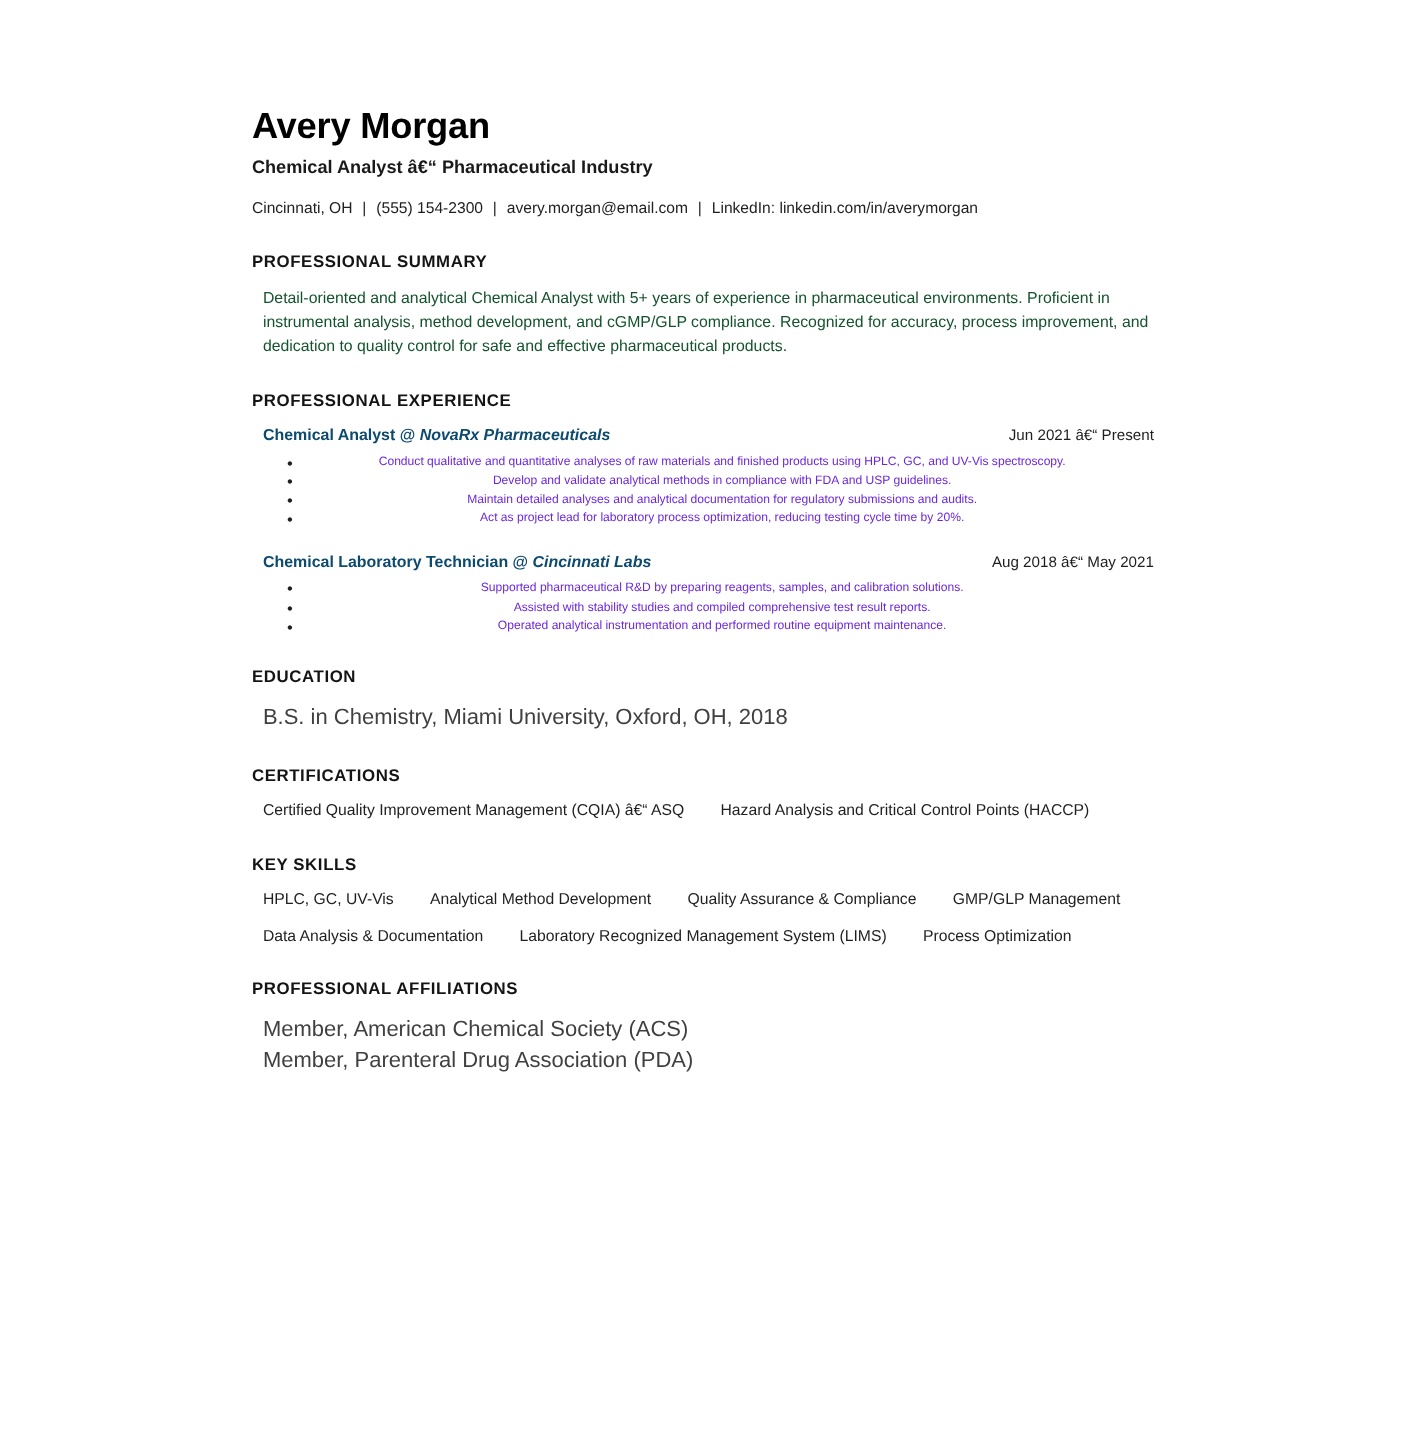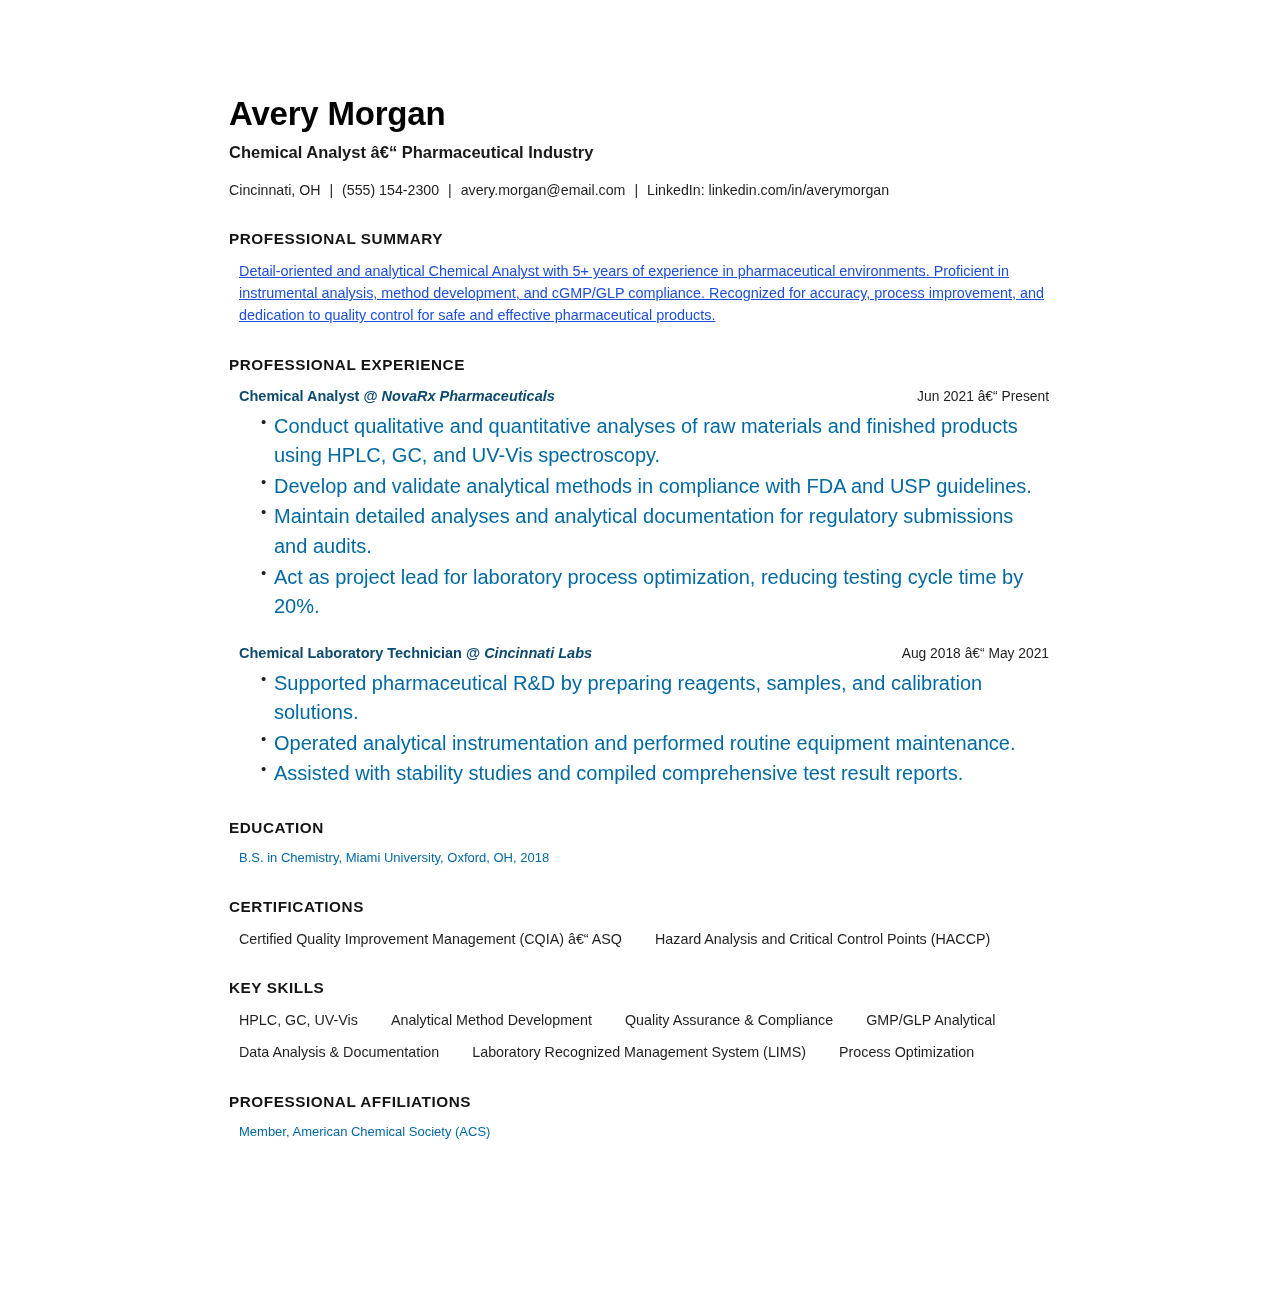--- a/index.html
+++ b/index.html
@@ -75,24 +75,23 @@
   }
 
   .indent {
     padding-left: 10px;
   }
 
   
   .summary {
     font-size: 14.4px;
     line-height: 1.53;
-    color: #1d4ed8;
+    color: #14532d;
     max-width: 810px;
     margin: 0;
-    text-decoration: underline;
   }
 
   
   .job {
     margin-bottom: 4px;
   }
   .job + .job {
     margin-top: 22px;
   }
   .job-head {
@@ -124,41 +123,42 @@
     white-space: nowrap;
     text-align: right;
   }
   ul.bullets {
     list-style: none;
     margin: 0;
     padding: 0;
   }
   ul.bullets li {
     position: relative;
-    font-size: 20px;
+    font-size: 11px;
     line-height: 1.48;
-    color: #0369a1;
+    color: #6d28d9;
     padding-left: 35px;
     margin-bottom: 1px;
     max-width: 800px;
+    text-align: center;
   }
   ul.bullets li::before {
     content: "\2022";
     position: absolute;
     left: 22px;
     top: -1px;
     font-size: 15px;
     color: #1f1f1f;
   }
 
   
   .text-line {
-    font-size: 13px;
+    font-size: 20px;
     line-height: 1.45;
-    color: #0369a1;
+    color: #404040;
     margin: 0;
   }
 
   
   .inline-list {
     display: flex;
     flex-wrap: wrap;
     align-items: baseline;
     column-gap: 33px;
     row-gap: 12px;
@@ -230,22 +230,22 @@
           <div class="job-head">
             <div class="job-title">
               <span>Chemical Laboratory Technician</span>
               <span class="at">@</span>
               <span class="company">Cincinnati Labs</span>
             </div>
             <div class="job-dates">Aug 2018 â€“ May 2021</div>
           </div>
           <ul class="bullets">
             <li>Supported pharmaceutical R&amp;D by preparing reagents, samples, and calibration solutions.</li>
+            <li>Assisted with stability studies and compiled comprehensive test result reports.</li>
             <li>Operated analytical instrumentation and performed routine equipment maintenance.</li>
-            <li>Assisted with stability studies and compiled comprehensive test result reports.</li>
           </ul>
         </div>
       </div>
     </section>
 
     <section class="section">
       <h2 class="section-title">EDUCATION</h2>
       <div class="indent">
         <p class="text-line">B.S. in Chemistry, Miami University, Oxford, OH, 2018</p>
       </div>
@@ -261,21 +261,21 @@
       </div>
     </section>
 
     <section class="section">
       <h2 class="section-title">KEY SKILLS</h2>
       <div class="indent">
         <div class="inline-list">
           <span class="chip">HPLC, GC, UV-Vis</span>
           <span class="chip">Analytical Method Development</span>
           <span class="chip">Quality Assurance &amp; Compliance</span>
-          <span class="chip">GMP/GLP Analytical</span>
+          <span class="chip">GMP/GLP Management</span>
           <span class="chip">Data Analysis &amp; Documentation</span>
           <span class="chip">Laboratory Recognized Management System (LIMS)</span>
           <span class="chip">Process Optimization</span>
         </div>
       </div>
     </section>
 
     <section class="section affiliations">
       <h2 class="section-title">PROFESSIONAL AFFILIATIONS</h2>
       <div class="indent">

